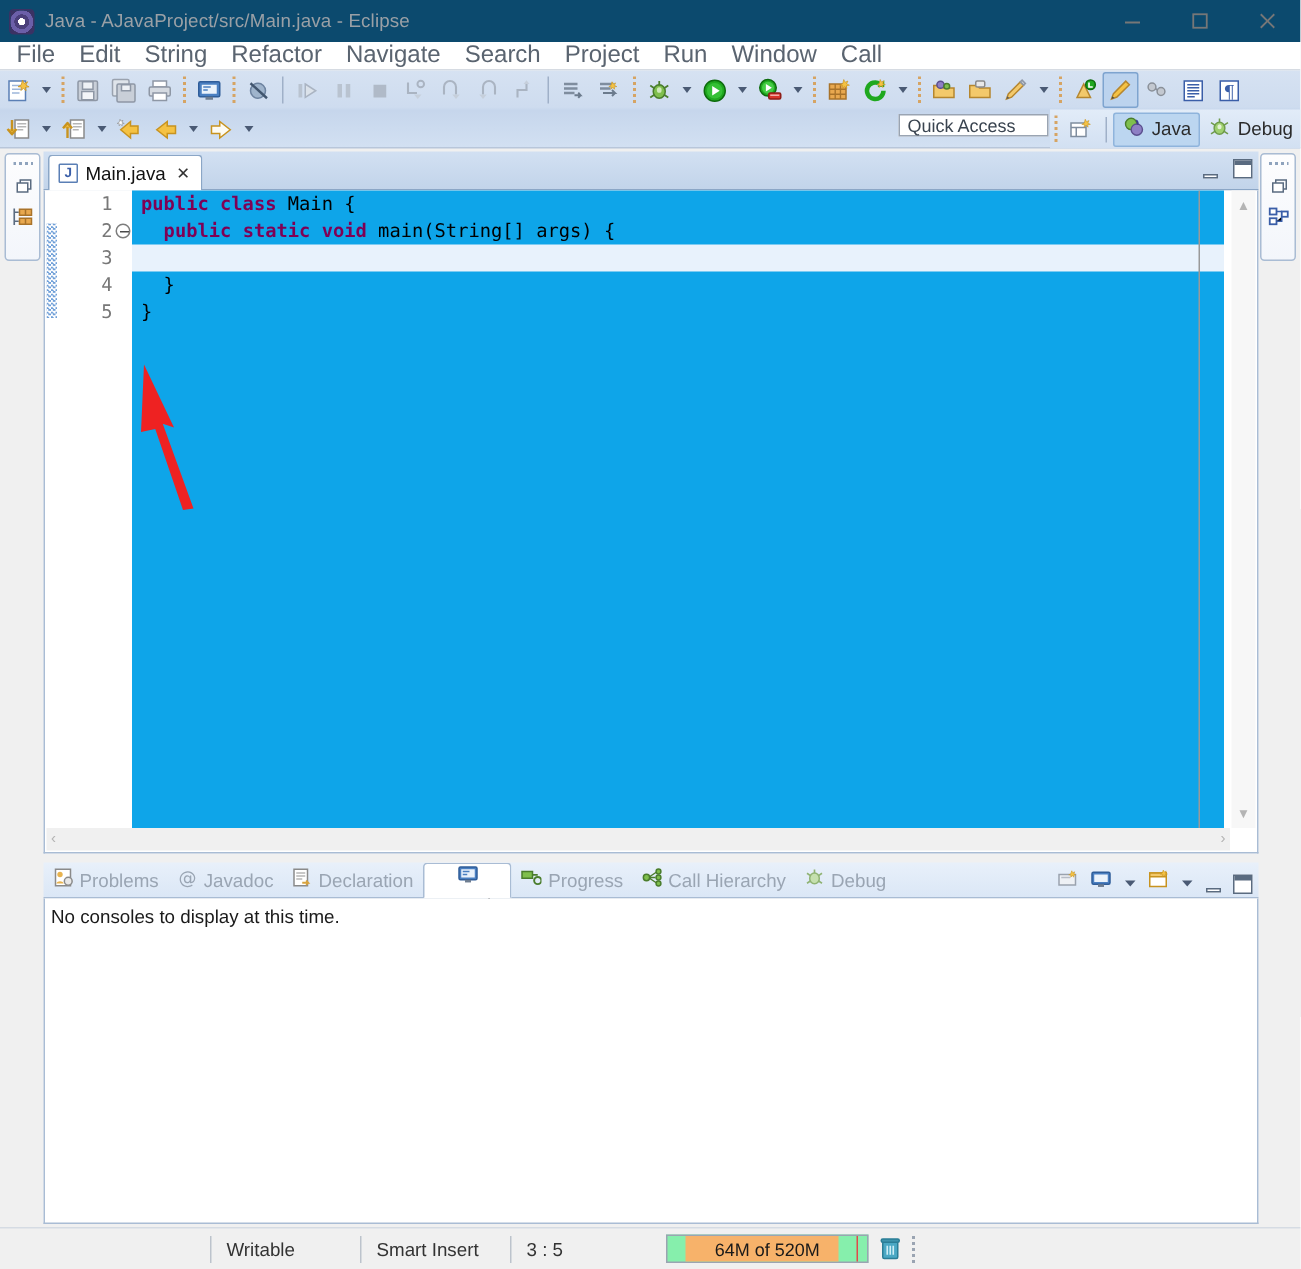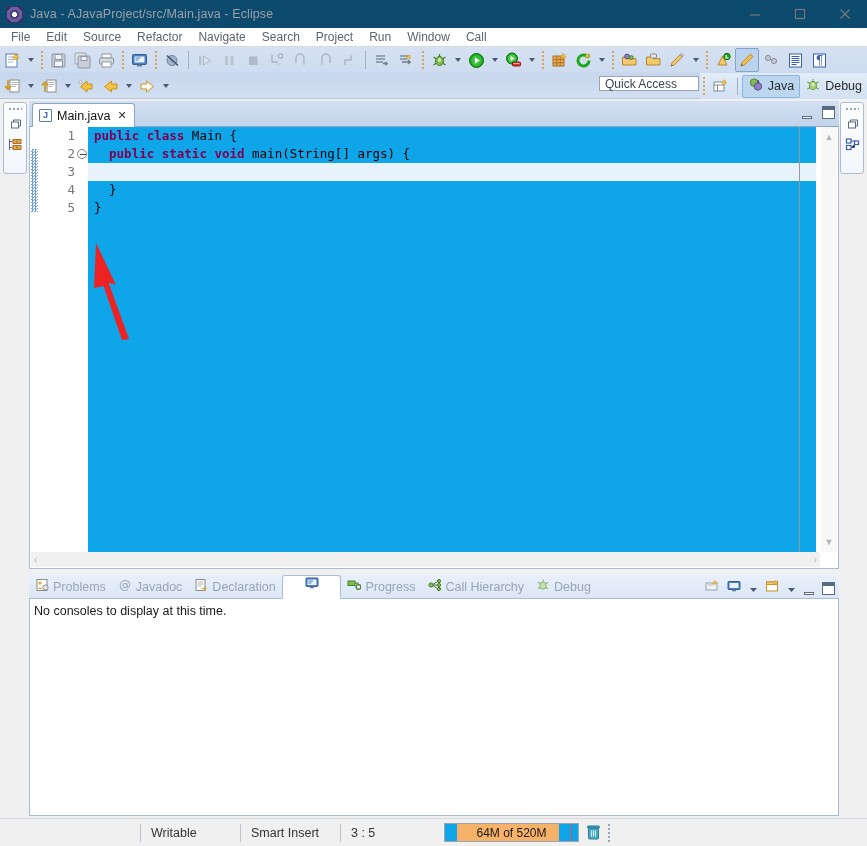--- a/index.html
+++ b/index.html
@@ -44,21 +44,21 @@
   .win-btn svg { display: block; }
 
   
   .menubar {
     position: absolute; top: 28px; left: 0; width: 867px; height: 19px;
     background: #ffffff;
     display: flex; align-items: center; padding-left: 3px;
     border-bottom: 1px solid #d6dbe2;
   }
   .menu-item {
-    font-size: 12px; color: #5a6470; padding: 1px 8px; white-space: nowrap;
+    font-size: 16px; color: #5a6470; padding: 1px 8px; white-space: nowrap;
   }
 
   
   .toolbar {
     position: absolute; top: 47px; left: 0; width: 867px; height: 52px;
     background: linear-gradient(to bottom, #d6e2f2 0%, #cedcef 48%, #c6d6ec 52%, #d2e0f2 100%);
     border-bottom: 1px solid #b8c6da;
   }
   .tb-row { position: absolute; left: 0; width: 867px; height: 26px; display: flex; align-items: center; }
   .tb-row.r1 { top: 0; }
@@ -241,21 +241,21 @@
     background: #f0f0f0; border-top: 1px solid #d5dbe3;
     display: flex; align-items: center;
   }
   .sb-cell {
     height: 18px; display:flex; align-items:center;
     font-size: 12.5px; color: #333; padding: 0 10px;
     border-left: 1px solid #bcc3cc;
   }
   .mem-wrap {
     position: relative; width: 135px; height: 19px; margin-left: 26px;
-    border: 1px solid #9aa4b2; background: #0ea5e9;
+    border: 1px solid #9aa4b2; background: #86efac;
     display:flex; align-items:center; justify-content:center;
     font-size: 12px; color: #1a1a1a;
   }
   .mem-fill {
     position:absolute; left: 12px; top: 0; bottom: 0; width: 102px;
     background: #f7b26a;
   }
   .mem-tick { position:absolute; right: 6px; top:0; bottom:0; width:1px; background:#e04b4b; }
   .mem-txt { position: relative; z-index: 2; }
   .trash { margin-left: 7px; width: 16px; height: 18px; display:flex; align-items:center; }
@@ -287,21 +287,21 @@
             <line x1="2.5" y1="2.5" x2="11.5" y2="11.5" stroke="#777" stroke-width="1.2"></line>
             <line x1="11.5" y1="2.5" x2="2.5" y2="11.5" stroke="#777" stroke-width="1.2"></line>
           </svg>
       </div>
     </div>
   </div>
 
   <div class="menubar">
     <div class="menu-item">File</div>
     <div class="menu-item">Edit</div>
-    <div class="menu-item">Source</div>
+    <div class="menu-item">String</div>
     <div class="menu-item">Refactor</div>
     <div class="menu-item">Navigate</div>
     <div class="menu-item">Search</div>
     <div class="menu-item">Project</div>
     <div class="menu-item">Run</div>
     <div class="menu-item">Window</div>
     <div class="menu-item">Call</div>
   </div>
 
   <div class="toolbar">

